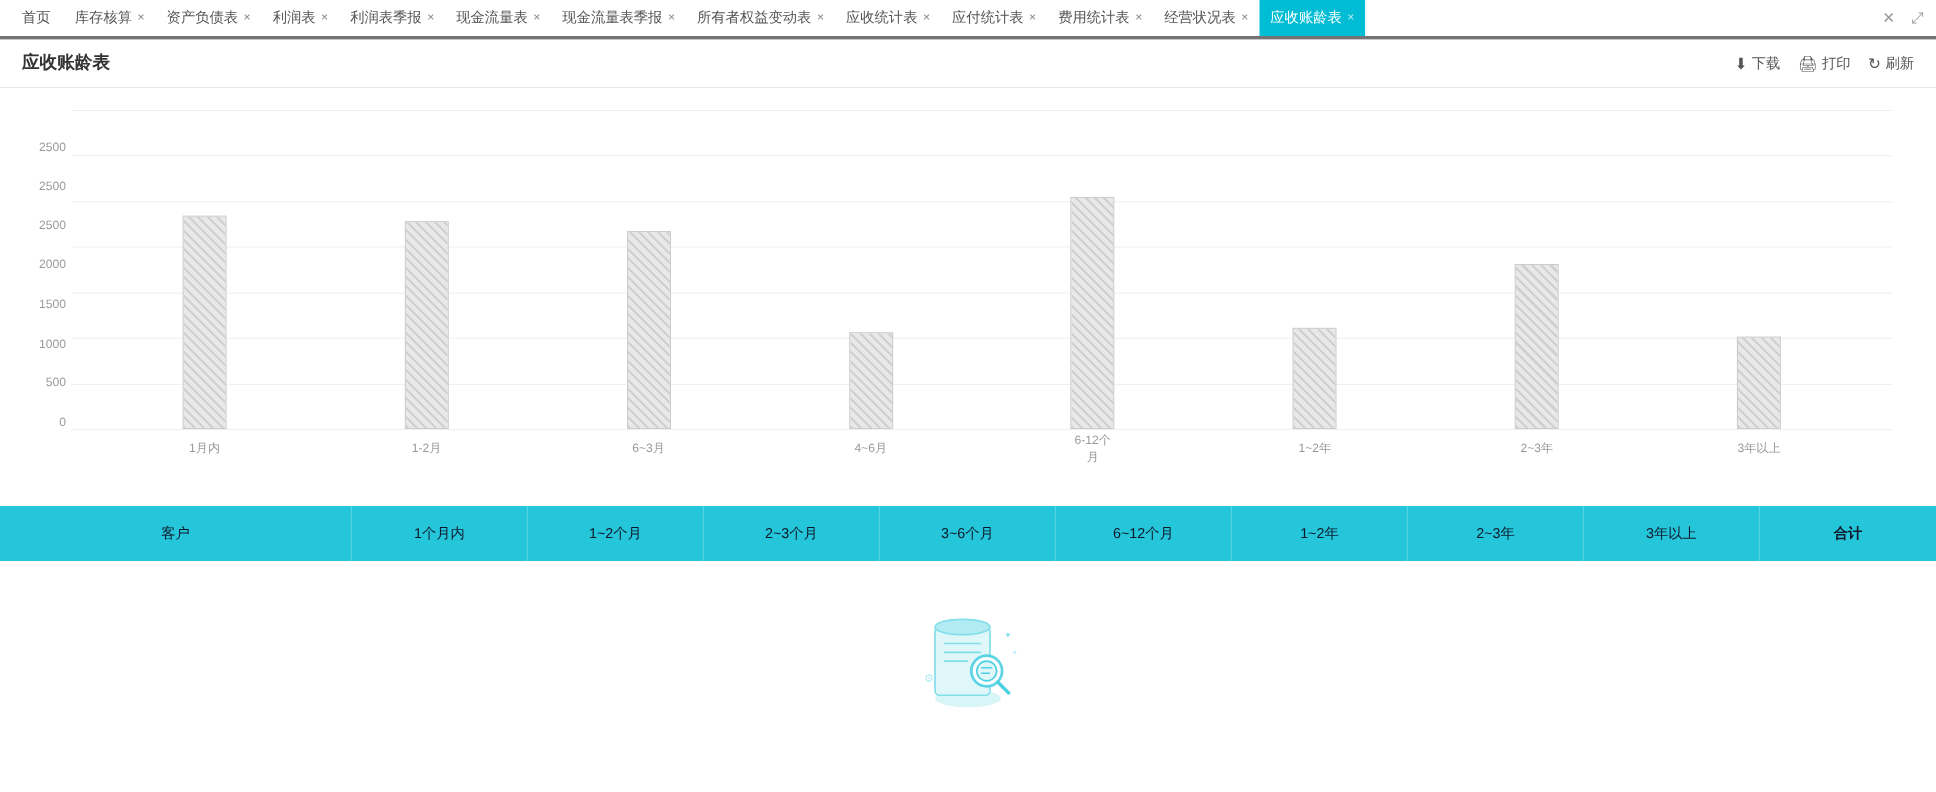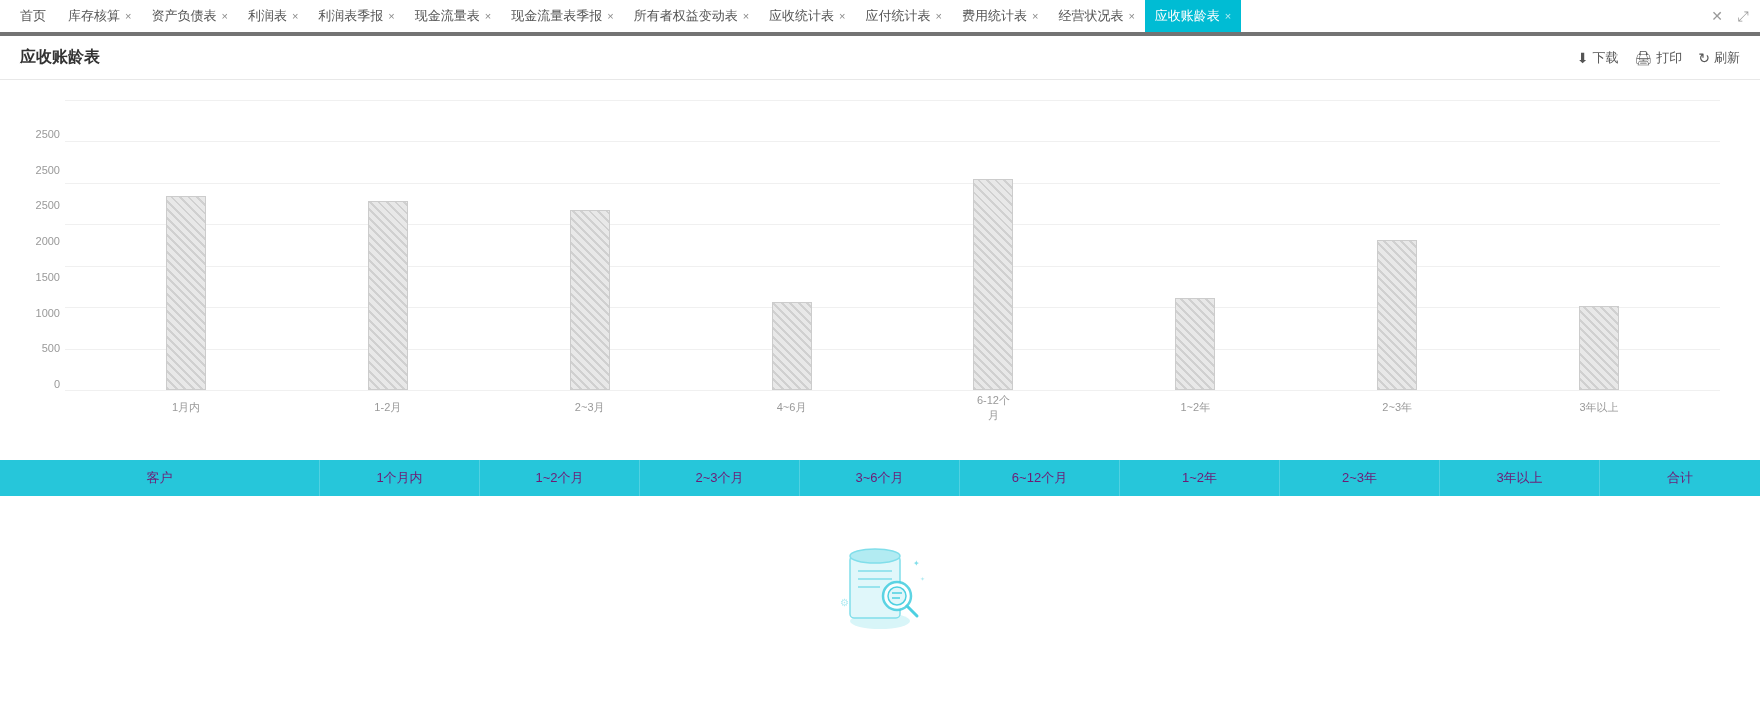--- a/index.html
+++ b/index.html
@@ -204,33 +204,33 @@
       align-items: center;
       justify-content: center;
       width: 40px;
     }
 
     
     .table-header {
       display: grid;
       grid-template-columns: 2fr 1fr 1fr 1fr 1fr 1fr 1fr 1fr 1fr 1fr;
       background: #26c6da;
-      color: #701a75;
-      height: 36px;
+      color: #0f172a;
+      height: 50px;
     }
     .th-cell {
       display: flex;
       align-items: center;
       justify-content: center;
       font-size: 13px;
       font-weight: normal;
       border-right: 1px solid rgba(255,255,255,0.2);
       padding: 0 8px;
     }
-    .th-cell:last-child { border-right: none; }
+    .th-cell:last-child { border-right: none; font-weight: bold; }
 
     
     .empty-state {
       display: flex;
       flex-direction: column;
       align-items: center;
       justify-content: center;
       padding: 40px;
       min-height: 120px;
     }
@@ -375,21 +375,21 @@
             </div>
             <div class="bar-group">
               <div class="bar" style="height: 84px;"></div>
             </div>
           </div>
       </div>
 
       <div class="x-axis" id="x-axis">
       <span class="x-label">1月内</span>
           <span class="x-label">1-2月</span>
-          <span class="x-label">2~3月</span>
+          <span class="x-label">6~3月</span>
           <span class="x-label">4~6月</span>
           <span class="x-label">6-12个月</span>
           <span class="x-label">1~2年</span>
           <span class="x-label">2~3年</span>
           <span class="x-label">3年以上</span>
         </div>
     </div>
   </div>
 
   <div class="table-header" id="table-header">

